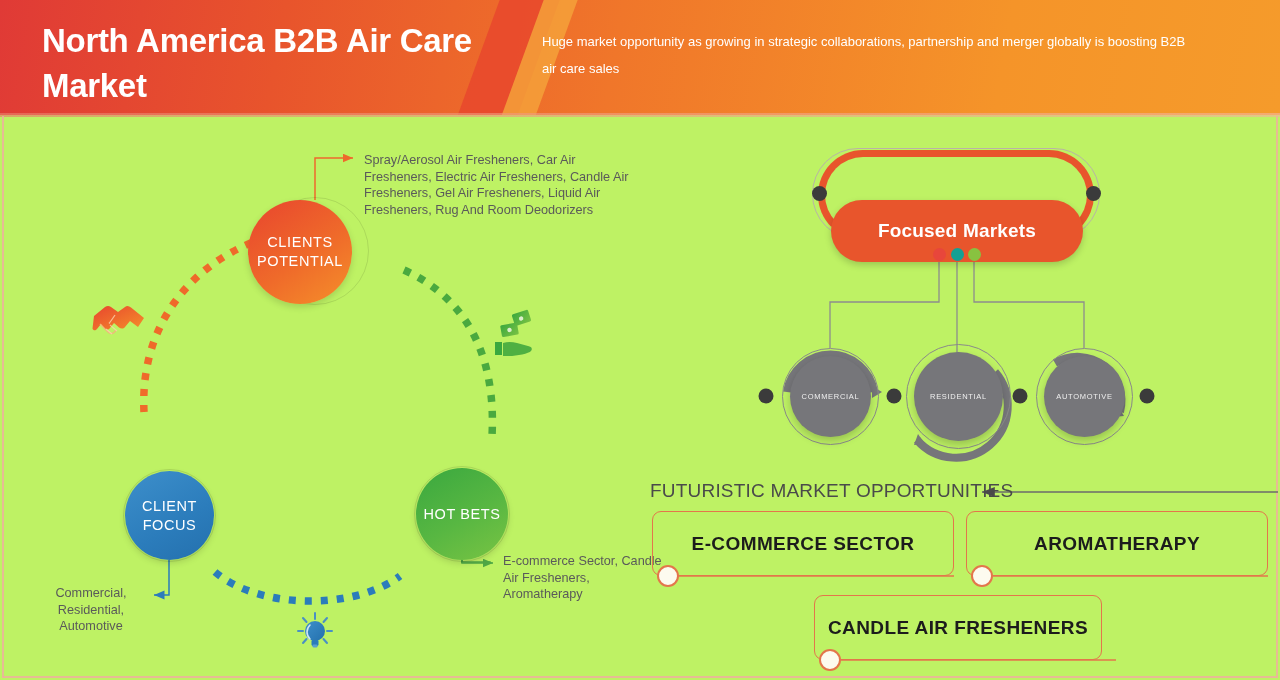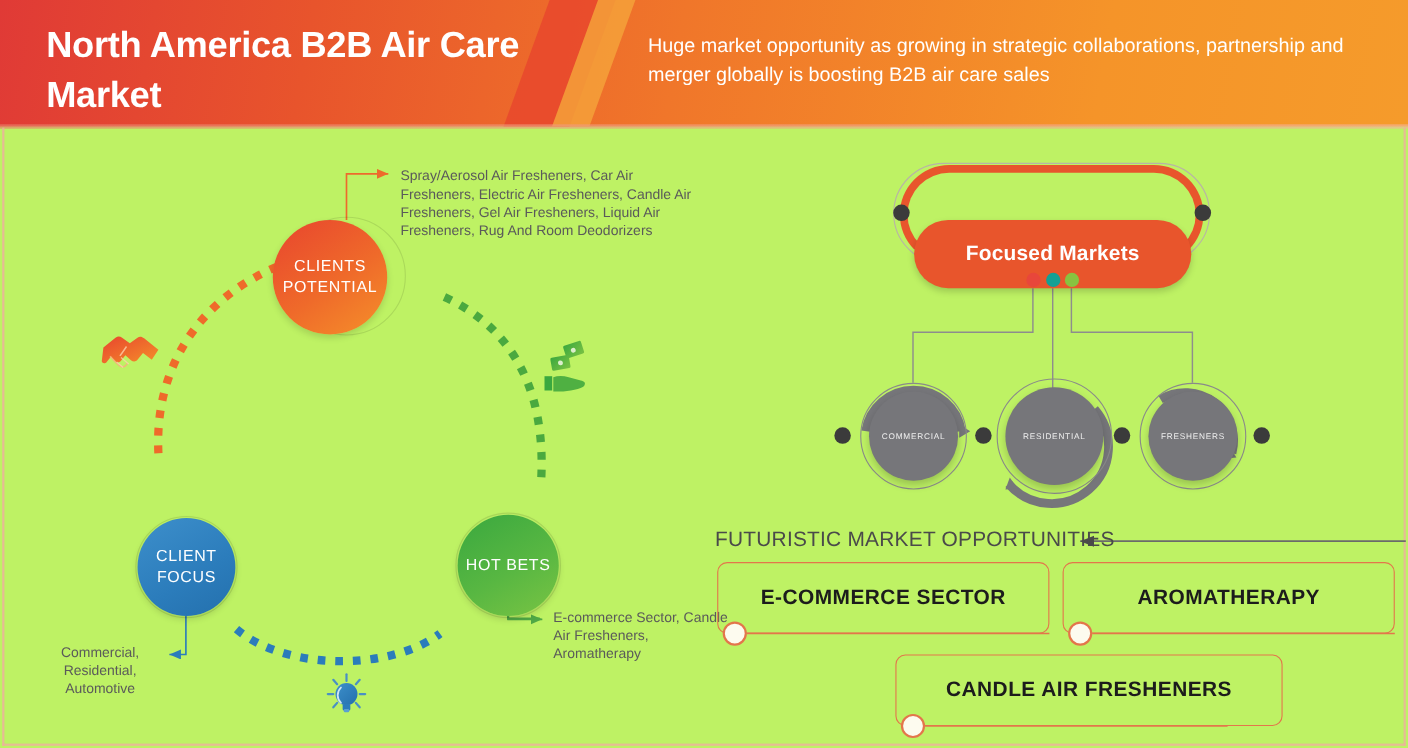--- a/index.html
+++ b/index.html
@@ -39,24 +39,24 @@
   }
   #header-title {
     position: absolute; left: 42px; top: 18px;
     width: 470px;
     color: #ffffff;
     font-size: 33px; font-weight: bold;
     line-height: 45px;
     letter-spacing: -0.3px;
   }
   #header-sub {
-    position: absolute; left: 589px; top: 28px;
+    position: absolute; left: 542px; top: 28px;
     width: 660px;
     color: #ffffff;
-    font-size: 18px; font-weight: normal;
+    font-size: 13px; font-weight: normal;
     line-height: 27px;
   }
   #header-underline {
     position: absolute; left: 0; top: 113px;
     width: 1280px; height: 4px;
     background: linear-gradient(90deg,#e8806a 0%, #f0a080 50%, #f3b497 100%);
     opacity: .65;
   }
   .page-edge {
     position: absolute; background: #edb29c; opacity: .85;
@@ -180,21 +180,21 @@
     position: absolute;
     border: 1.4px solid #e3764b;
     border-radius: 9px;
     background: transparent;
     display: flex; align-items: center; justify-content: center;
     color: #1c1c1c; font-size: 19px; font-weight: bold;
     letter-spacing: .4px;
   }
   #opp-1 { left: 652px; top: 511px; width: 302px; height: 65px; }
   #opp-2 { left: 966px; top: 511px; width: 302px; height: 65px; }
-  #opp-3 { left: 814px; top: 595px; width: 352px; height: 65px; }
+  #opp-3 { left: 814px; top: 595px; width: 288px; height: 65px; }
   .opp-knob {
     position: absolute; width: 22px; height: 22px;
     border-radius: 50%; border: 2px solid #e3764b;
     background: #fdfbef;
   }
   #opp-knob-1 { left: 657px; top: 565px; }
   #opp-knob-2 { left: 971px; top: 565px; }
   #opp-knob-3 { left: 819px; top: 649px; }
 </style>
 </head>
@@ -388,21 +388,21 @@
   <div class="gcircle-wrap">
     <div class="gcircle-thin" style="left:906px; top:344px; width:105px; height:105px;"></div>
     <div class="gcircle-core" style="left:914px; top:352px; width:89px; height:89px;">
       <span>RESIDENTIAL</span>
     </div>
   </div>
 
   <div class="gcircle-wrap">
     <div class="gcircle-thin" style="left:1036px; top:348px; width:97px; height:97px;"></div>
     <div class="gcircle-core" style="left:1044px; top:356px; width:81px; height:81px;">
-      <span>FRESHENERS</span>
+      <span>AUTOMOTIVE</span>
     </div>
   </div>
 
   <div id="fmo-title">FUTURISTIC MARKET OPPORTUNITIES</div>
 
   <div class="opp-box" id="opp-1">
     <span>E-COMMERCE SECTOR</span>
   </div>
   <div class="opp-knob" id="opp-knob-1"></div>
 

